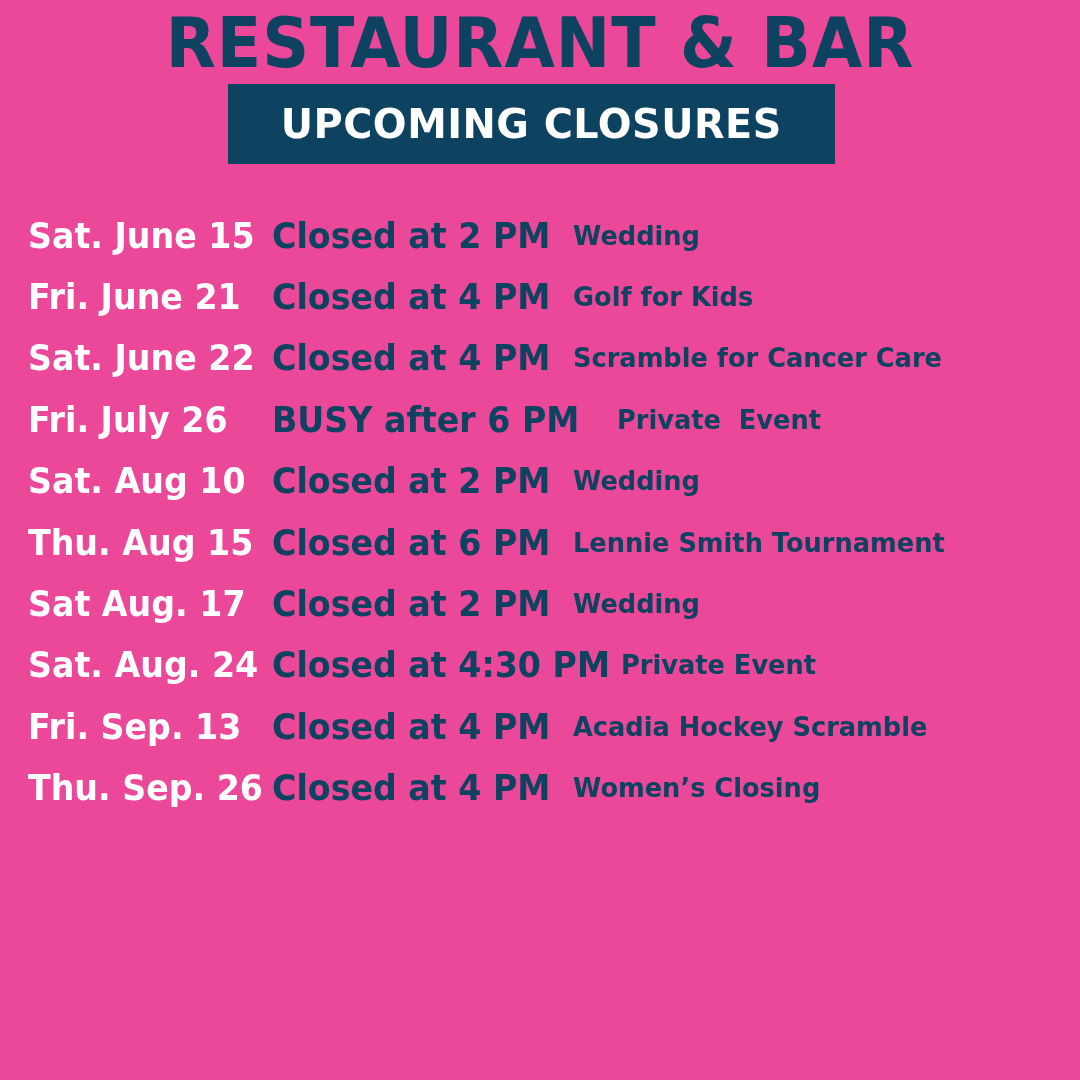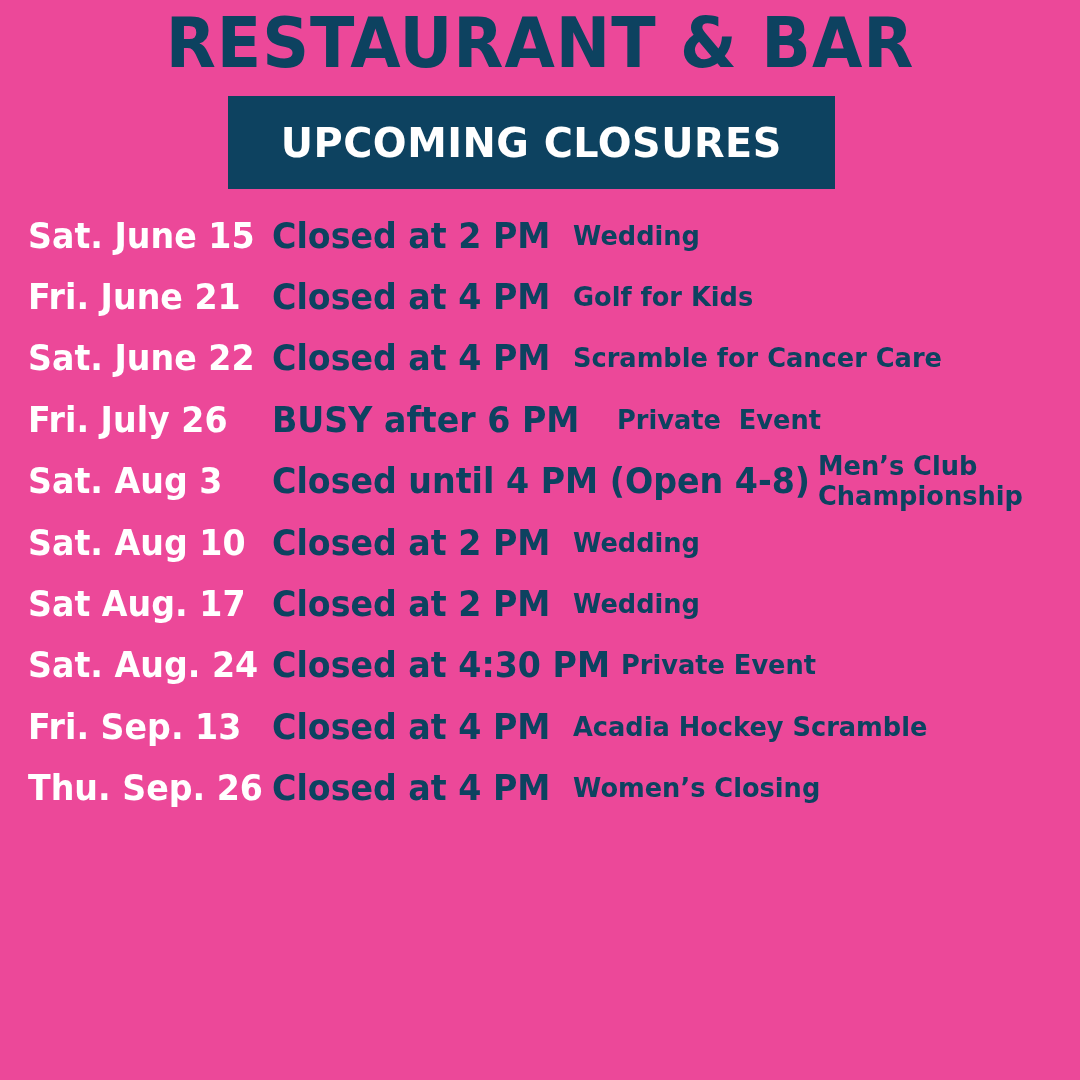--- a/index.html
+++ b/index.html
@@ -32,23 +32,23 @@
     font-size: 70px;
     letter-spacing: 1px;
     color: #0D4260;
     line-height: 1.0;
     transform: scaleX(0.93);
     transform-origin: center top;
   }
   #banner {
     position: absolute;
     left: 228px;
-    top: 96px;
+    top: 84px;
     width: 607px;
-    height: 93px;
+    height: 80px;
     background: #0D4260;
     display: flex;
     align-items: center;
     justify-content: center;
   }
   #banner-label {
     font-family: "DejaVu Sans", sans-serif;
     font-weight: 700;
     font-size: 41px;
     letter-spacing: 0.5px;
@@ -133,29 +133,28 @@
         <div class="date">Sat. June 22</div>
         <div class="status">Closed at 4 PM</div>
         <div class="event" style="left: 573px;">Scramble for Cancer Care</div>
       </div>
       <div class="row">
         <div class="date">Fri. July 26</div>
         <div class="status">BUSY after 6 PM</div>
         <div class="event" style="left: 617px;">Private  Event</div>
       </div>
       <div class="row">
-        <div class="date">Sat. Aug 3</div>
-        <div class="status">Closed until 4 PM (Open 4-8)</div>
-        <div class="event two-line" style="left: 818px;">Men’s Club
-Championship</div>
-      </div>
-      <div class="row">
         <div class="date">Sat. Aug 10</div>
         <div class="status">Closed at 2 PM</div>
         <div class="event" style="left: 573px;">Wedding</div>
+      </div>
+      <div class="row">
+        <div class="date">Thu. Aug 15</div>
+        <div class="status">Closed at 6 PM</div>
+        <div class="event" style="left: 573px;">Lennie Smith Tournament</div>
       </div>
       <div class="row">
         <div class="date">Sat Aug. 17</div>
         <div class="status">Closed at 2 PM</div>
         <div class="event" style="left: 573px;">Wedding</div>
       </div>
       <div class="row">
         <div class="date">Sat. Aug. 24</div>
         <div class="status">Closed at 4:30 PM</div>
         <div class="event" style="left: 621px;">Private Event</div>

